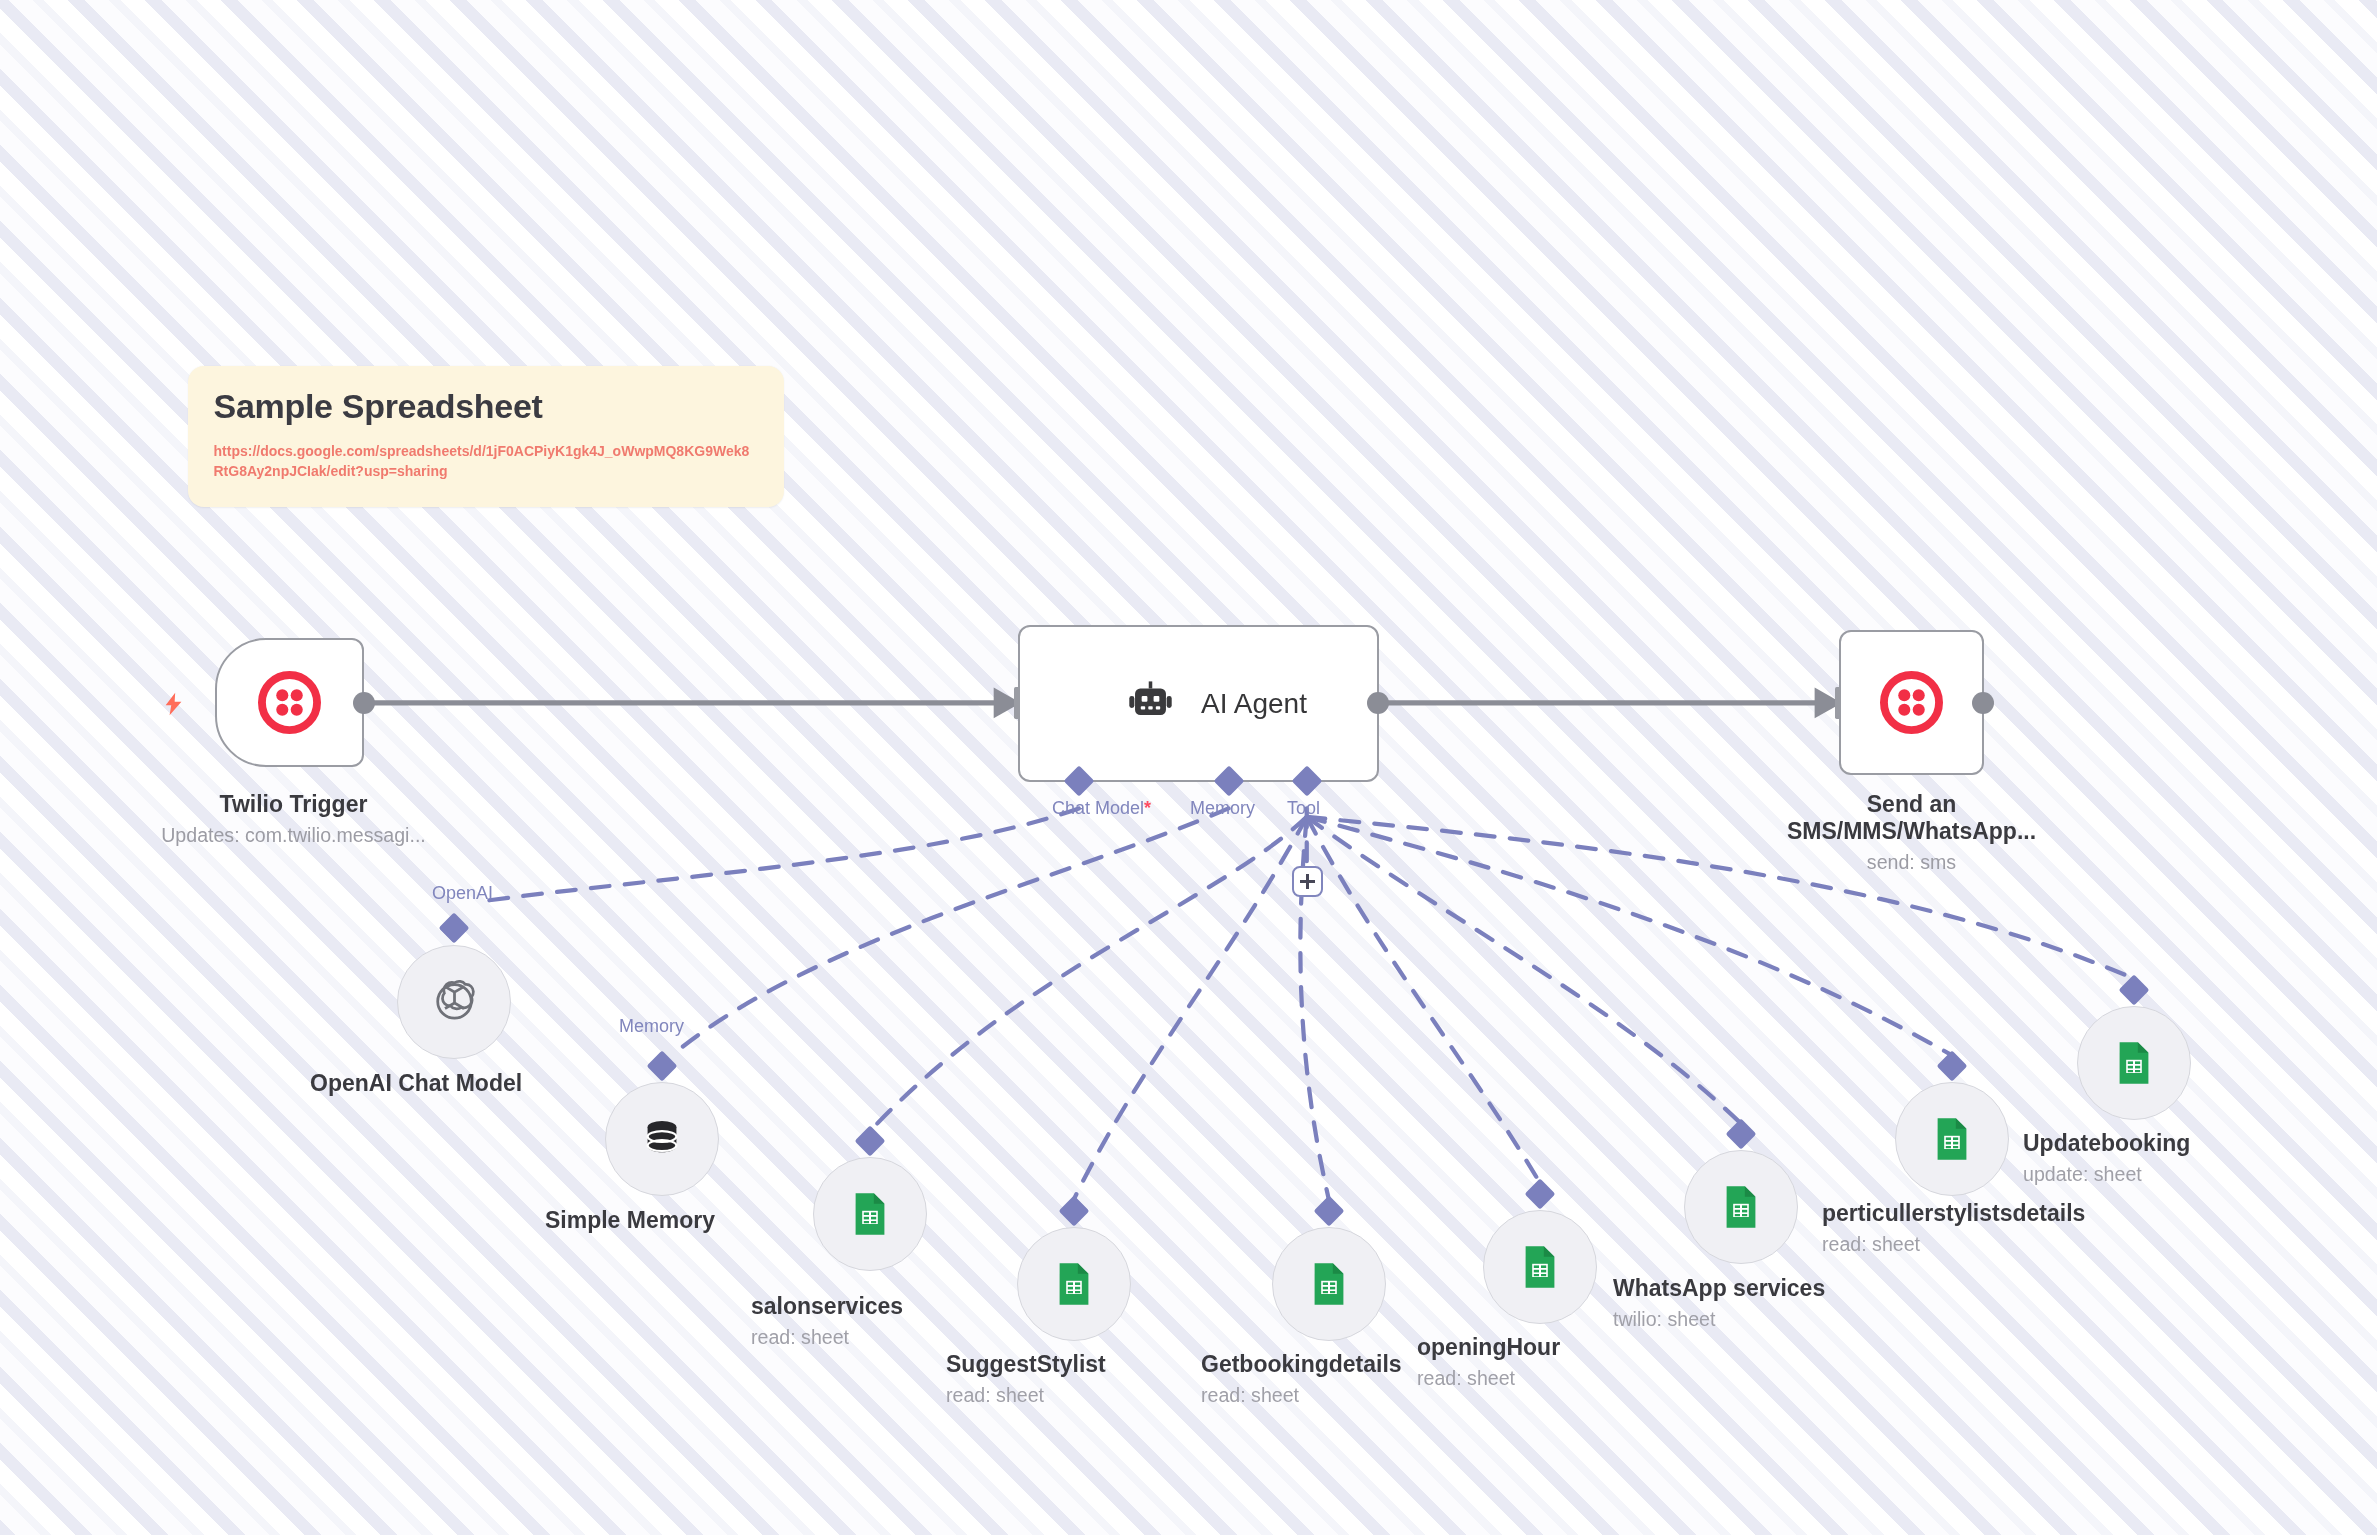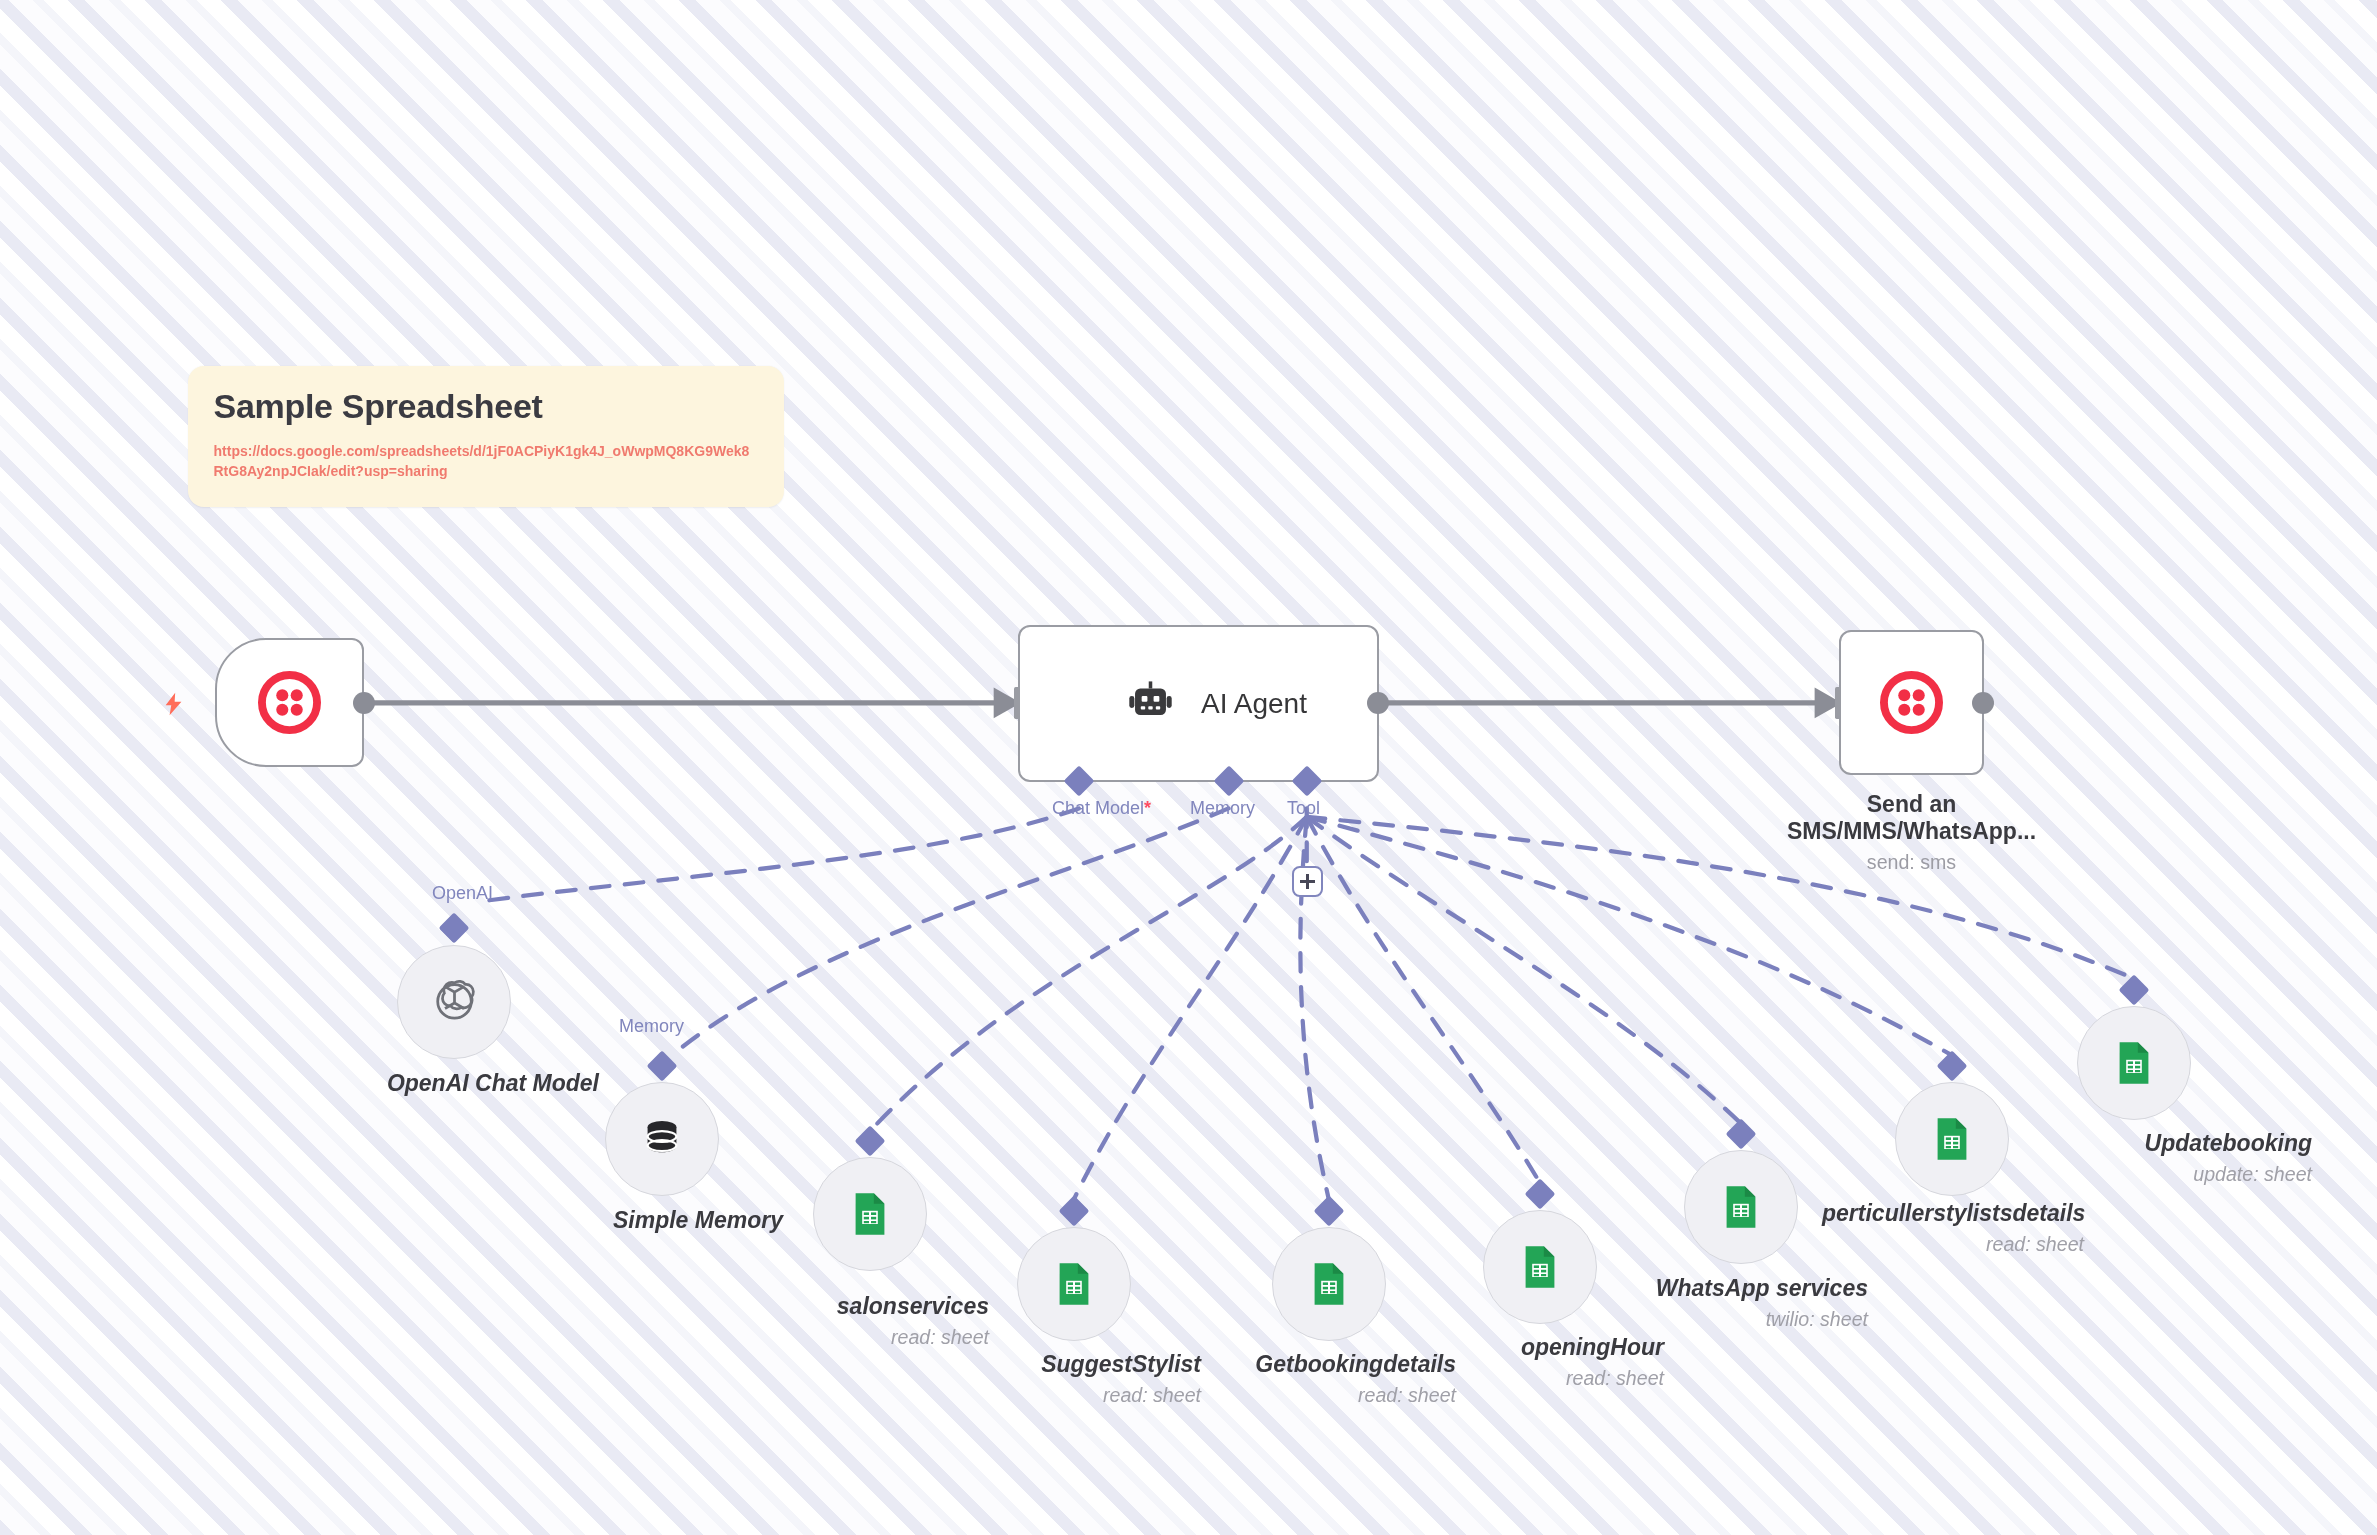--- a/index.html
+++ b/index.html
@@ -120,27 +120,26 @@
     box-sizing: border-box;
     border-radius: 50%;
     background: #f0f0f4;
     border: 1.7px solid #d6d7dd;
     display: flex;
     align-items: center;
     justify-content: center;
   }
   .sub-caption {
     position: absolute;
-    text-align: right;
+    text-align: left;
     color: #3a3a3f;
     font-size: 23px;
     font-weight: bold;
     line-height: 1.2;
     pointer-events: none;
-    font-style: italic;
   }
   .sub-caption .op {
     display: block;
     font-size: 19.6px;
     font-weight: normal;
     color: #a0a0a8;
     margin-top: 5.1px;
   }
 
   
@@ -250,20 +249,24 @@
       <svg class="icon-svg" width="63" height="63" viewBox="0 0 48 48">
         <circle cx="24" cy="24" r="21" fill="none" stroke="#f22f46" stroke-width="6"></circle>
         <circle cx="18.5" cy="18.5" r="4.6" fill="#f22f46"></circle>
         <circle cx="29.5" cy="18.5" r="4.6" fill="#f22f46"></circle>
         <circle cx="18.5" cy="29.5" r="4.6" fill="#f22f46"></circle>
         <circle cx="29.5" cy="29.5" r="4.6" fill="#f22f46"></circle>
       </svg>
     </span>
   </div>
   <div class="out-dot" style="left:353px; top:692px;"></div>
+  <div class="node-caption" style="left:153px; top:791px; width:281px;">
+    <span>Twilio Trigger</span>
+    <span class="node-subcaption">Updates: com.twilio.messagi...</span>
+  </div>
 
   <div class="in-stub" style="left:1014px; top:687px;"></div>
   <div class="node-rect node-agent" style="left:1018px; top:625px; width:361px; height:157px;">
     <span>
       <svg class="icon-svg" width="53" height="53" viewBox="0 0 24 24">
         <rect x="11.2" y="2" width="1.6" height="3.2" fill="#3a3a3c"></rect>
         <rect x="5" y="5.2" width="14" height="12" rx="2.4" fill="#3a3a3c"></rect>
         <rect x="2.4" y="8.6" width="2.3" height="5.4" rx="1.1" fill="#3a3a3c"></rect>
         <rect x="19.3" y="8.6" width="2.3" height="5.4" rx="1.1" fill="#3a3a3c"></rect>
         <rect x="8" y="8.6" width="2.6" height="2.6" rx="0.5" fill="#ffffff"></rect>

